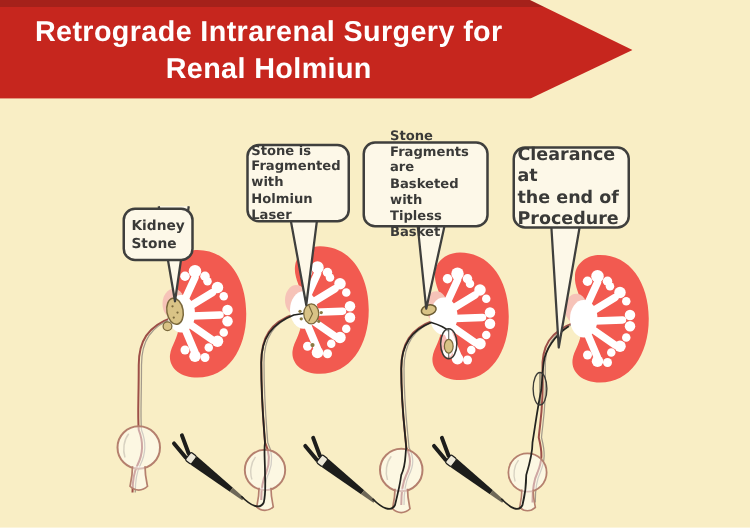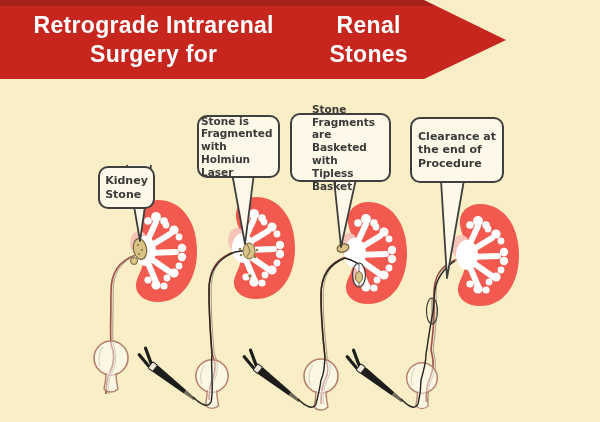--- a/index.html
+++ b/index.html
@@ -7,46 +7,46 @@
     position:relative;width:600px;height:422px;overflow:hidden;
     background:#F9EEC5;font-family:"DejaVu Sans",sans-serif;
   }
   .banner{
     position:absolute;left:0;top:0;width:600px;height:79px;
     background:linear-gradient(180deg,#A5211A 0 6px,#C6261E 6px 100%);
     clip-path:polygon(0 0,424px 0,506px 40px,424px 79px,0 79px);
   }
   .banner-text{
     position:absolute;left:0;top:0;width:430px;height:79px;
-    display:flex;flex-direction:row;align-items:center;justify-content:center;
+    display:flex;flex-direction:column;align-items:center;justify-content:center;
     color:#FFFFFF;font-family:"Liberation Sans",sans-serif;font-weight:bold;
     font-size:23px;line-height:29px;letter-spacing:.3px;text-align:center;
   }
   .illustration{position:absolute;left:0;top:110px;width:600px;height:312px;}
   .bubble{
     position:absolute;z-index:3;box-sizing:border-box;
     background:#FDF8E8;border:2.5px solid #3F3F3D;border-radius:10px;
     display:flex;align-items:center;justify-content:center;text-align:left;
     font-weight:600;font-size:10.5px;line-height:1.22;color:#3A3A38;
     white-space:pre-line;padding:2px;
   }
   .b1{left:98px;top:126px;width:57px;height:43px;font-size:11px;margin-top:40px;}
   .b2{left:197px;top:115px;width:83px;height:63px;}
   .b3{left:290px;top:113px;width:101px;height:69px;padding-left:20px;}
-  .b4{left:410px;top:117px;width:94px;height:66px;font-size:11px;}
+  .b4{left:410px;top:117px;width:94px;height:66px;font-size:14px;}
 </style>
 </head>
 <body>
 
 <div class="stage">
 
   <div class="banner">
     <div class="banner-text">
       <span>Retrograde Intrarenal Surgery for</span>
-      <span>Renal Stones</span>
+      <span>Renal Holmiun</span>
     </div>
   </div>
 
   <svg class="illustration" width="600" height="312" viewBox="0 0 600 312" xmlns="http://www.w3.org/2000/svg" xmlns:xlink="http://www.w3.org/1999/xlink">
     <defs>
       <g id="kid">
         <path d="M38,2 C62,2 77,24 77,53 C77,82 62,104 38,104 C24,104 15,96 16,86
                  C17,78 23,72 23,62 Q14,53 23,44 C23,34 17,28 18,18 C19,8 28,2 38,2 Z" fill="#F25A50"></path>
         <ellipse cx="19" cy="45" rx="9" ry="12" fill="#F6C3B8"></ellipse>
         <ellipse cx="25" cy="53" rx="11" ry="15" fill="#FFFFFF"></ellipse>

